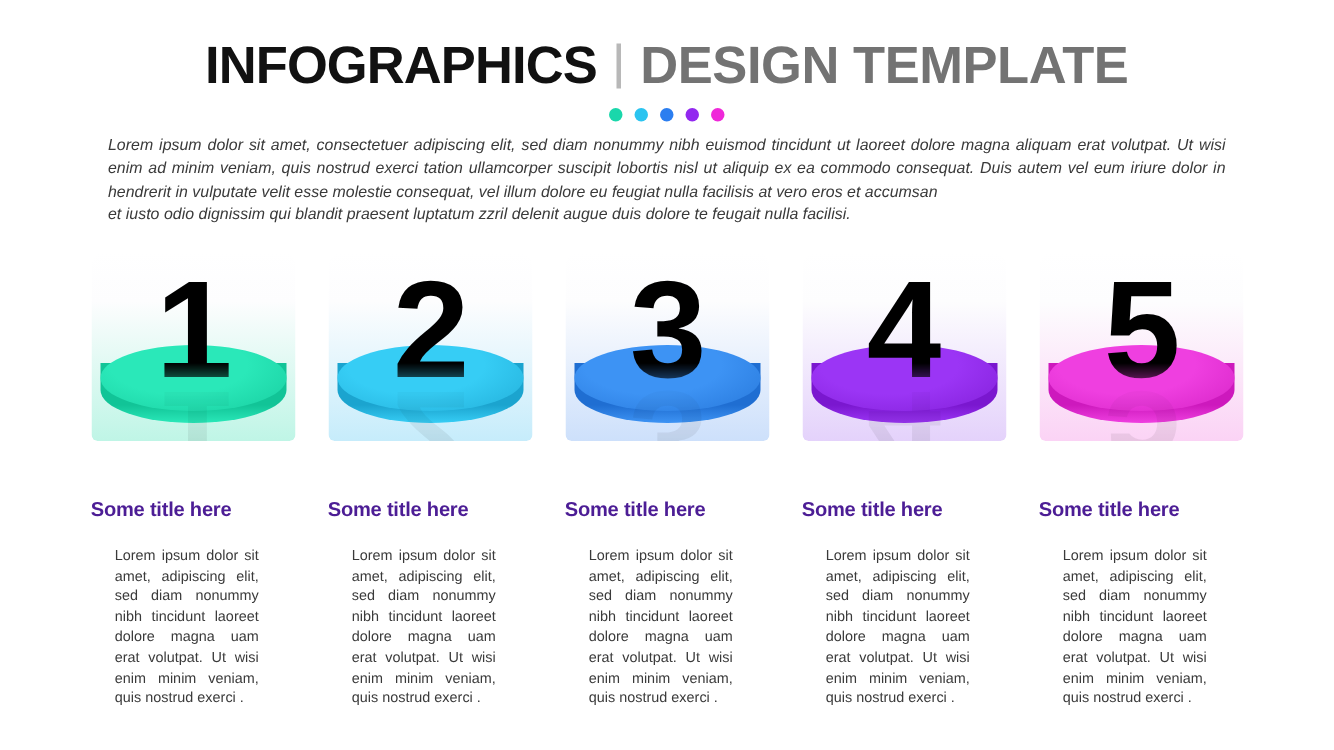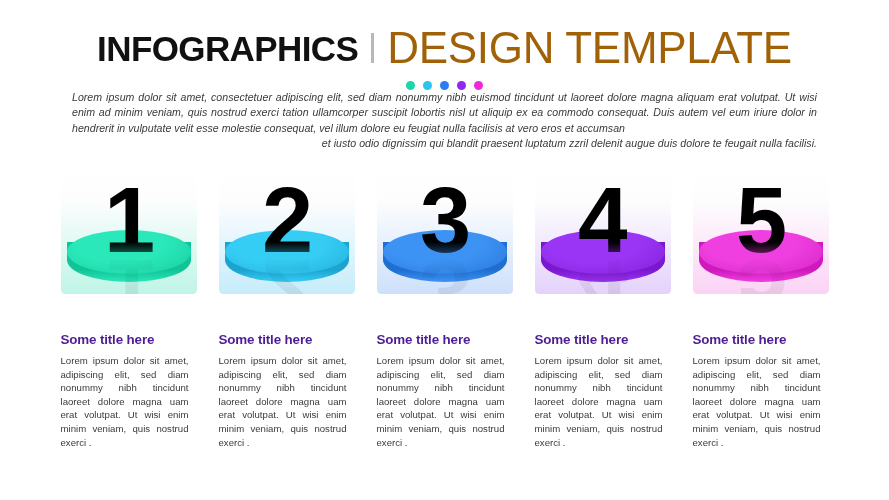--- a/index.html
+++ b/index.html
@@ -46,24 +46,24 @@
     line-height: 1;
   }
   .title-divider {
     width: 3px;
     height: 30px;
     background: #b8b8b8;
     margin: 0 13px;
     display: inline-block;
   }
   .title-light {
-    font-size: 44px;
-    font-weight: 400;
+    font-size: 35px;
+    font-weight: 700;
     letter-spacing: -0.3px;
-    color: #a16207;
+    color: #737373;
     line-height: 1;
   }
 
   .dots {
     display: flex;
     justify-content: center;
     gap: 8px;
     margin-top: 11px;
   }
   .dot {
@@ -79,21 +79,21 @@
     top: 90px;
     width: 745px;
     font-size: 10.6px;
     line-height: 15.4px;
     color: #3a3a3a;
     text-align: justify;
     letter-spacing: 0.02px;
     font-style: italic;
   }
   .intro p { margin: 0; }
-  .intro p.last { text-align: right; }
+  .intro p.last { text-align: left; }
 
   
   .columns {
     position: absolute;
     left: 0;
     top: 168px;
     width: 889px;
     display: flex;
     justify-content: center;
     gap: 22px;
@@ -211,21 +211,21 @@
     color: #4c1d95;
     letter-spacing: -0.15px;
     margin: 0 0 6px 0;
     line-height: 1.2;
   }
   .col-body {
     font-size: 9.6px;
     line-height: 13.6px;
     color: #3a3a3a;
     text-align: justify;
-    margin: 0;
+    margin: 16px;
     letter-spacing: 0.01px;
   }
 </style>
 </head>
 <body>
 
 <div class="page">
 
   <div class="header">
     <div class="title-line">

